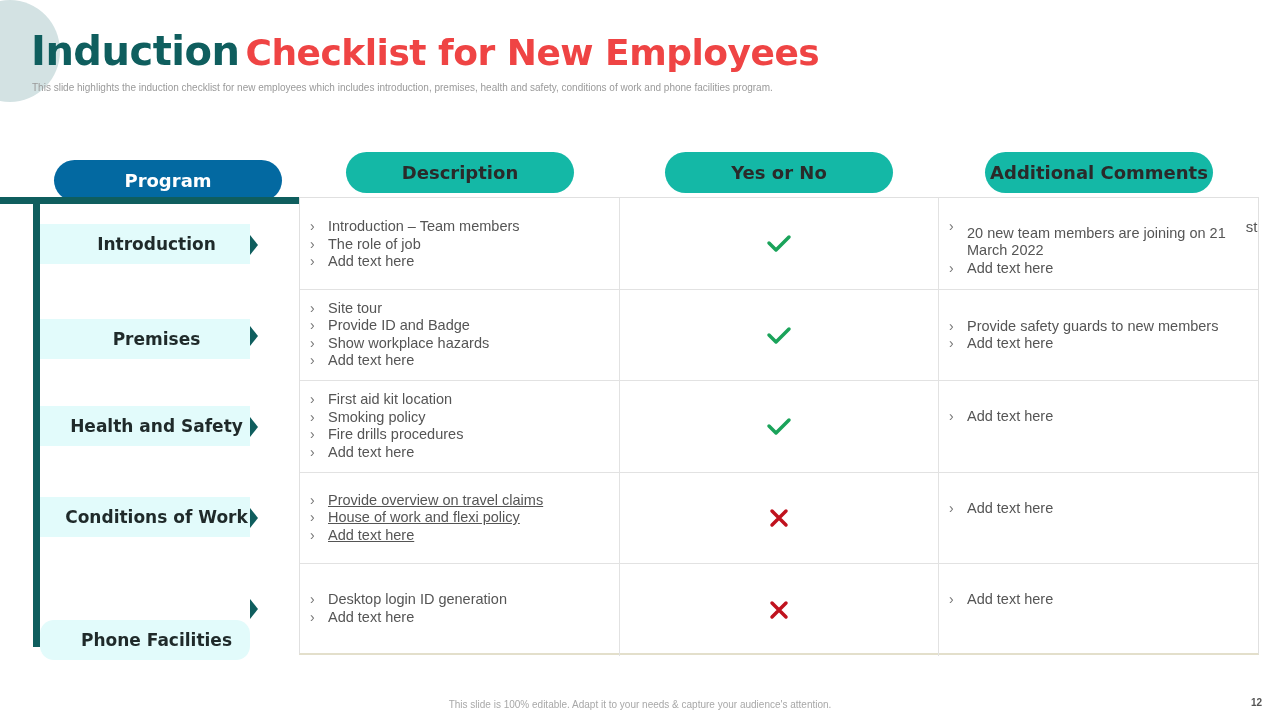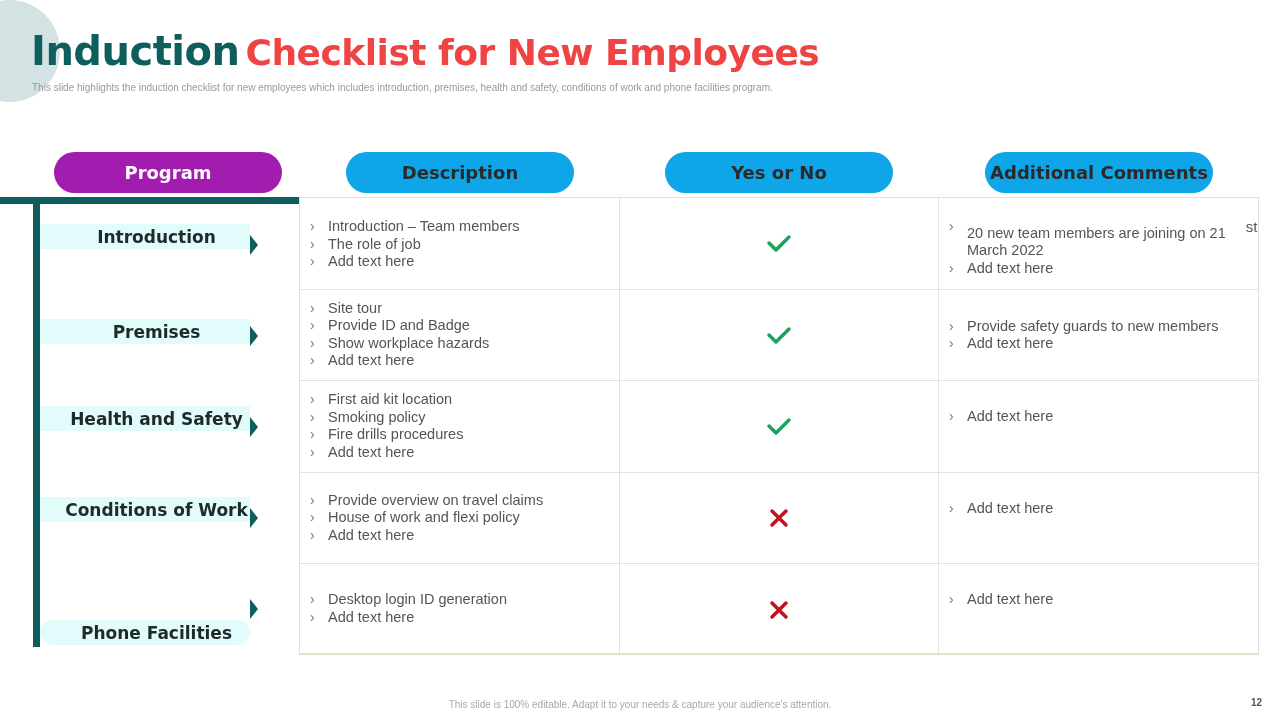--- a/index.html
+++ b/index.html
@@ -18,28 +18,28 @@
   .title .rest { color: #ef4444; font-size: 36px; margin-left: 6px; }
   .subtitle {
     position: absolute; left: 32px; top: 82px; font-size: 10px; color: #9a9a9a; white-space: nowrap;
   }
 
   .pill {
     position: absolute; top: 152px; height: 41px; width: 228px; border-radius: 21px;
     display: flex; align-items: center; justify-content: center;
     font-family: "DejaVu Sans", sans-serif; font-weight: bold; font-size: 18px;
   }
-  .pill.teal { background: #a21caf; color: #ffffff; left: 54px; }
-  .pill.gold { background: #0ea5e9; color: #2a2a2a; }
+  .pill.teal { background: #0369a1; color: #ffffff; left: 54px; margin-top: 8px; }
+  .pill.gold { background: #14b8a6; color: #2a2a2a; }
 
   .teal-hbar { position: absolute; left: 0; top: 197px; width: 299px; height: 7px; background: #0f5e5e; }
   .teal-vbar { position: absolute; left: 33px; top: 197px; width: 7px; height: 450px; background: #0f5e5e; }
 
   .prog-item {
-    position: absolute; left: 40px; width: 210px; height: 25px; background: #e2fbfb;
+    position: absolute; left: 40px; width: 210px; height: 40px; background: #e2fbfb;
     display: flex; align-items: center; justify-content: center;
     font-family: "DejaVu Sans", sans-serif; font-weight: bold; font-size: 17px; color: #1f2a2a;
     white-space: nowrap; padding-left: 23px;
   }
   .prog-arrow {
     position: absolute; left: 250px; width: 0; height: 0;
     border-top: 10px solid transparent; border-bottom: 10px solid transparent;
     border-left: 8px solid #0f5e5e;
   }
 
@@ -156,21 +156,21 @@
     </div>
     <div class="tcell c3">
       <ul class="bullets" style="top:27px;">
         <li>Add text here</li>
       </ul>
     </div>
   </div>
 
   <div class="trow" style="top:274.5px;">
     <div class="tcell c1">
-      <ul class="bullets" style="top:19px;">
+      <ul class="bullets" style="top:19px;text-decoration:underline;">
         <li>Provide overview on travel claims</li>
         <li>House of work and flexi policy</li>
         <li>Add text here</li>
       </ul>
     </div>
     <div class="tcell c2">
       <svg width="22" height="22" viewBox="0 0 22 22">
           <path d="M4 4 L18 18 M18 4 L4 18" fill="none" stroke="#c0121e" stroke-width="3.5" stroke-linecap="round"></path>
         </svg>
     </div>

